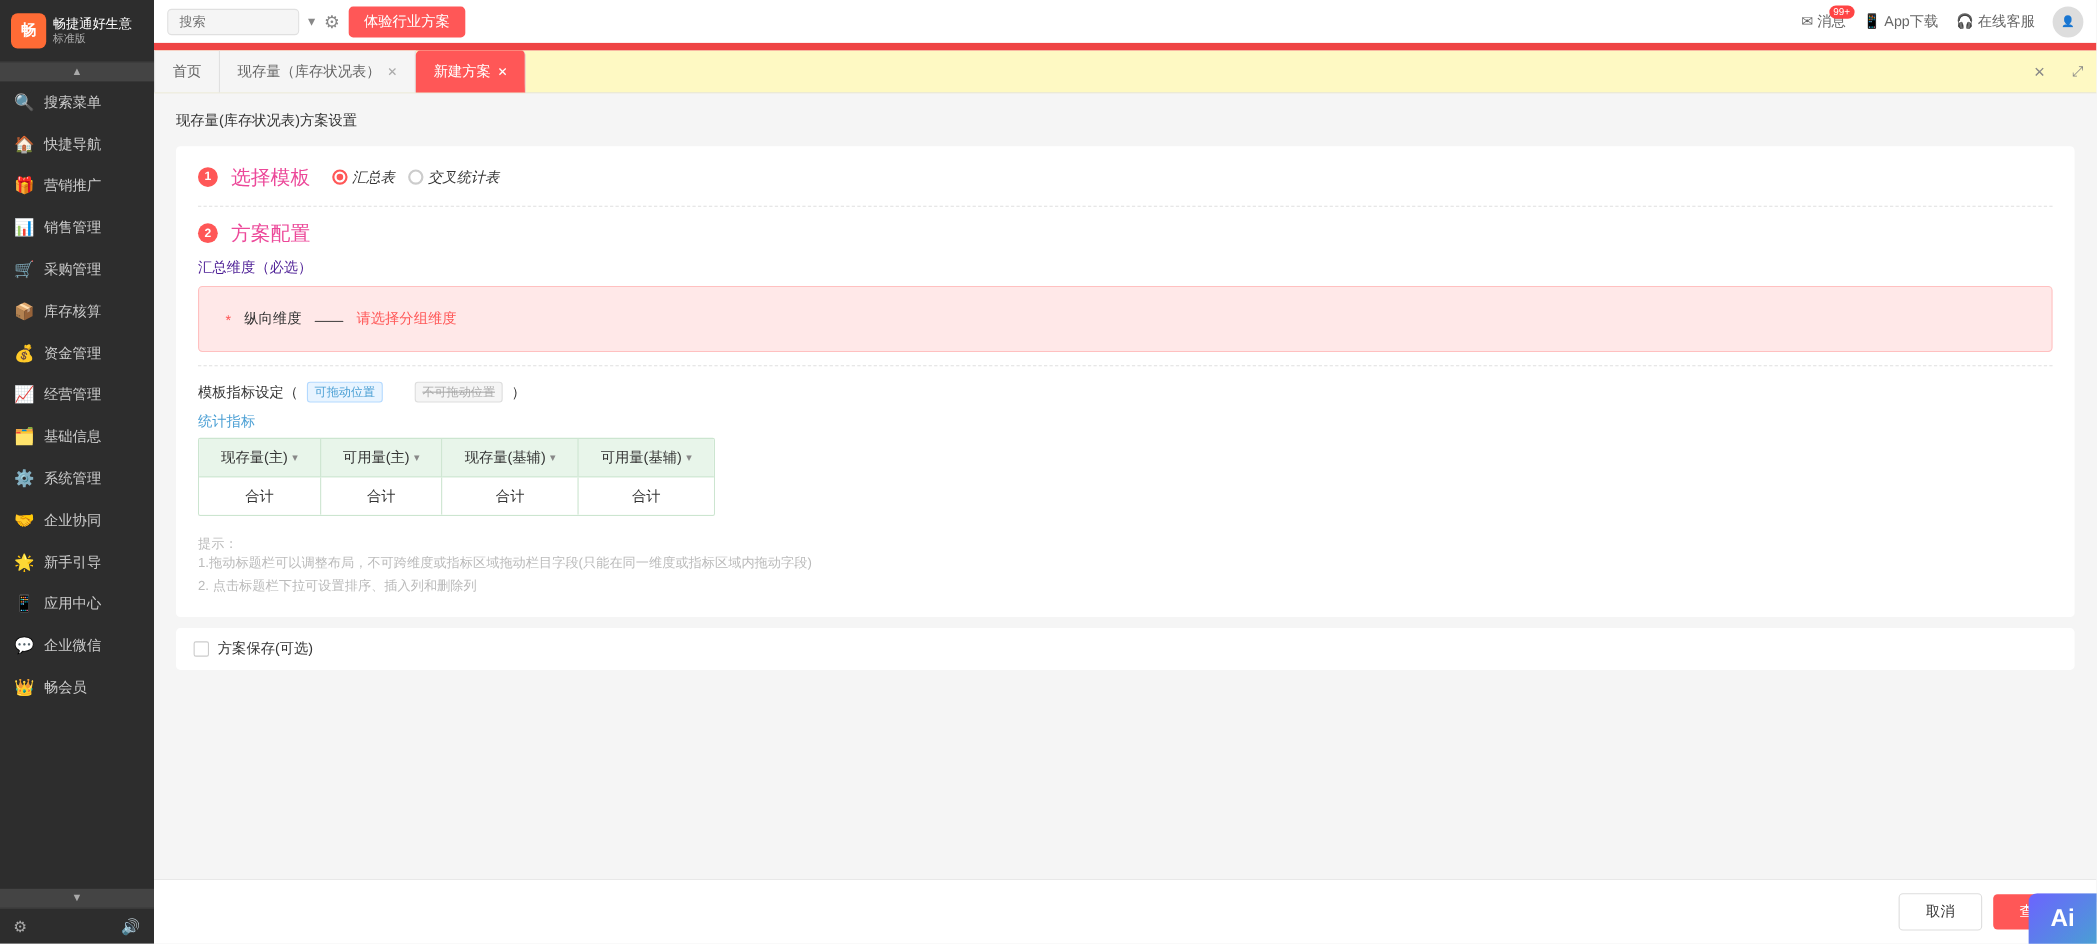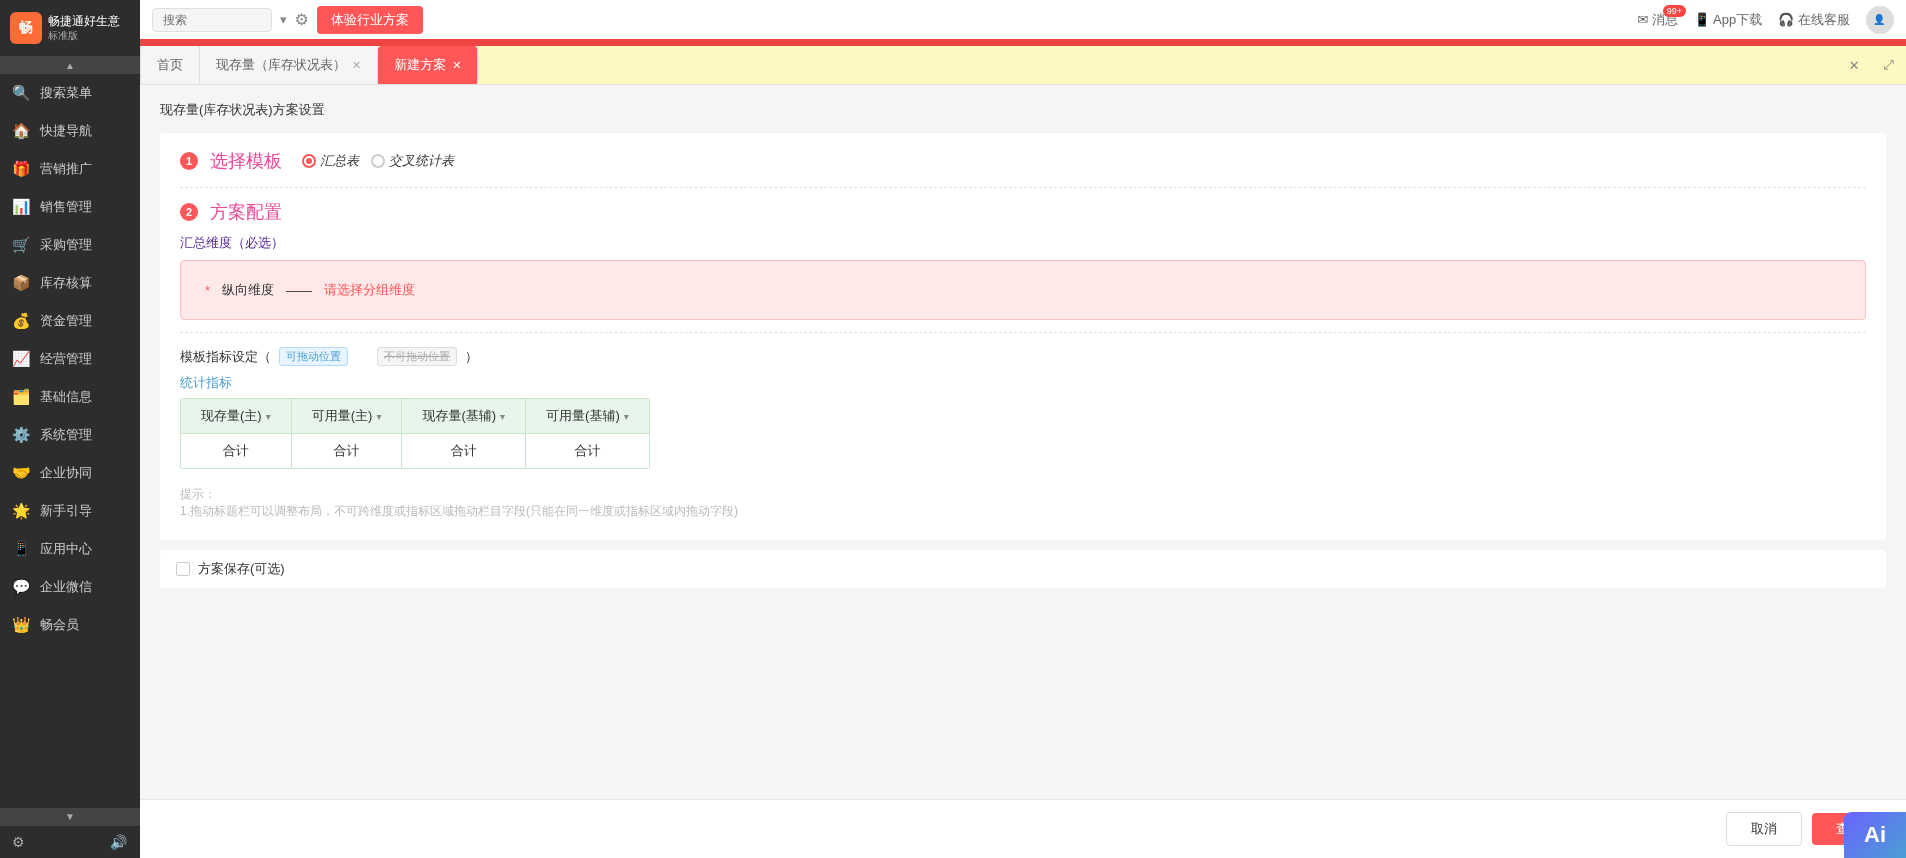--- a/index.html
+++ b/index.html
@@ -467,20 +467,23 @@
               </tbody>
           </table>
         </div>
 
         
         <div class="tips-section">
           <span>提示：</span>
           <div class="tip-row">
             <span>1.拖动标题栏可以调整布局，不可跨维度或指标区域拖动栏目字段(只能在同一维度或指标区域内拖动字段)</span>
           </div>
+          <div class="tip-row">
+            <span>2. 点击标题栏下拉可设置排序、插入列和删除列</span>
+          </div>
         </div>
       </div>
     </div>
 
     <div class="save-option">
       <span class="save-checkbox"></span>
       <span class="save-label">方案保存(可选)</span>
     </div>
   </div>
 

